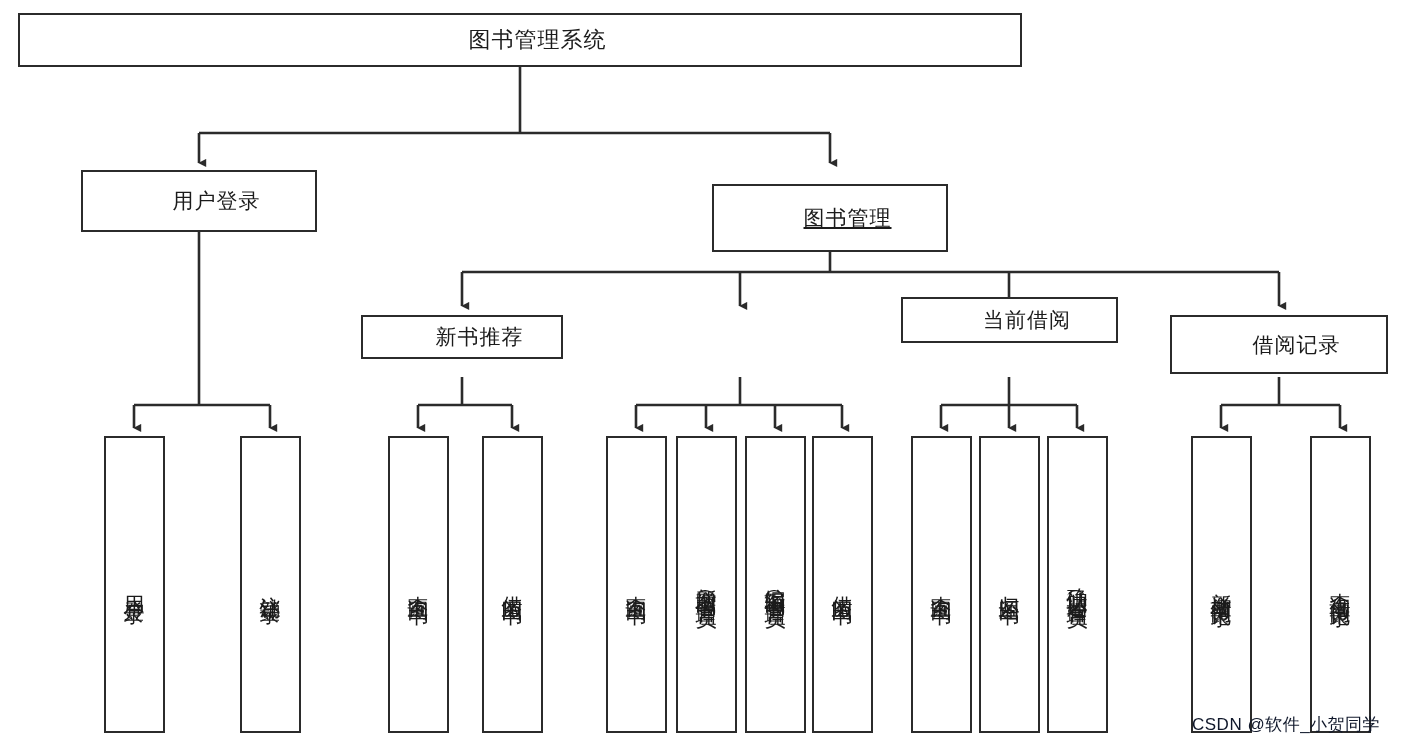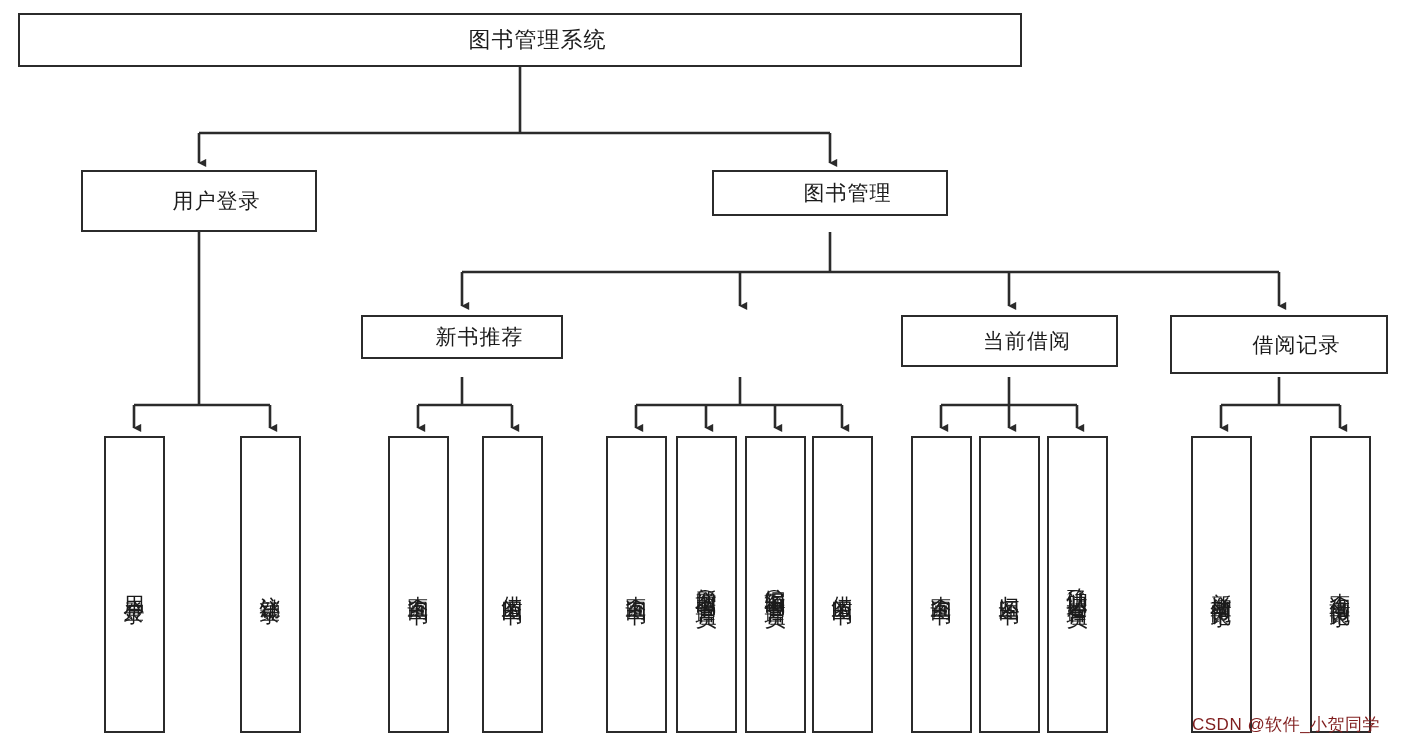--- a/index.html
+++ b/index.html
@@ -49,21 +49,21 @@
     text-orientation: upright;
     font-size: 21px;
     letter-spacing: 3px;
     line-height: 1;
     white-space: nowrap;
     padding: 4px 0;
   }
   .watermark {
     position: absolute;
     font-size: 17px;
-    color: #7f1d1d;
+    color: #0f172a;
     white-space: nowrap;
     letter-spacing: 0.5px;
   }
 </style>
 </head>
 <body>
 
 <div id="diagram-root">
 
   <svg id="edges-layer" viewBox="0 0 1405 747" xmlns="http://www.w3.org/2000/svg">
@@ -114,26 +114,26 @@
       <path d="M1221,405 L1340,405"></path>
       <path d="M1221,405 L1221,428" marker-end="url(#arrowhead)"></path>
       <path d="M1340,405 L1340,428" marker-end="url(#arrowhead)"></path>
     </g>
   </svg>
 
   <div class="node node-h node-root" style="left:18px; top:13px; width:1004px; height:54px;">图书管理系统</div>
 
   <div class="node node-h" style="left:81px; top:170px; width:236px; height:62px;">用户登录</div>
 
-  <div class="node node-h" style="left:712px; top:170px; width:236px; height:46px;">图书管理</div>
+  <div class="node node-h" style="left:712px; top:184px; width:236px; height:68px;text-decoration:underline;">图书管理</div>
 
   <div class="node node-h" style="left:361px; top:315px; width:202px; height:44px;">新书推荐</div>
 
 
-  <div class="node node-h" style="left:901px; top:315px; width:217px; height:52px;">当前借阅</div>
+  <div class="node node-h" style="left:901px; top:297px; width:217px; height:46px;">当前借阅</div>
 
   <div class="node node-h" style="left:1170px; top:315px; width:218px; height:59px;">借阅记录</div>
 
   <div class="node node-v" style="left:104px; top:436px; width:61px; height:297px;">用户登录</div>
 
   <div class="node node-v" style="left:240px; top:436px; width:61px; height:297px;">注销登录</div>
 
   <div class="node node-v" style="left:388px; top:436px; width:61px; height:297px;">查询图书</div>
 
   <div class="node node-v" style="left:482px; top:436px; width:61px; height:297px;">借阅图书</div>

